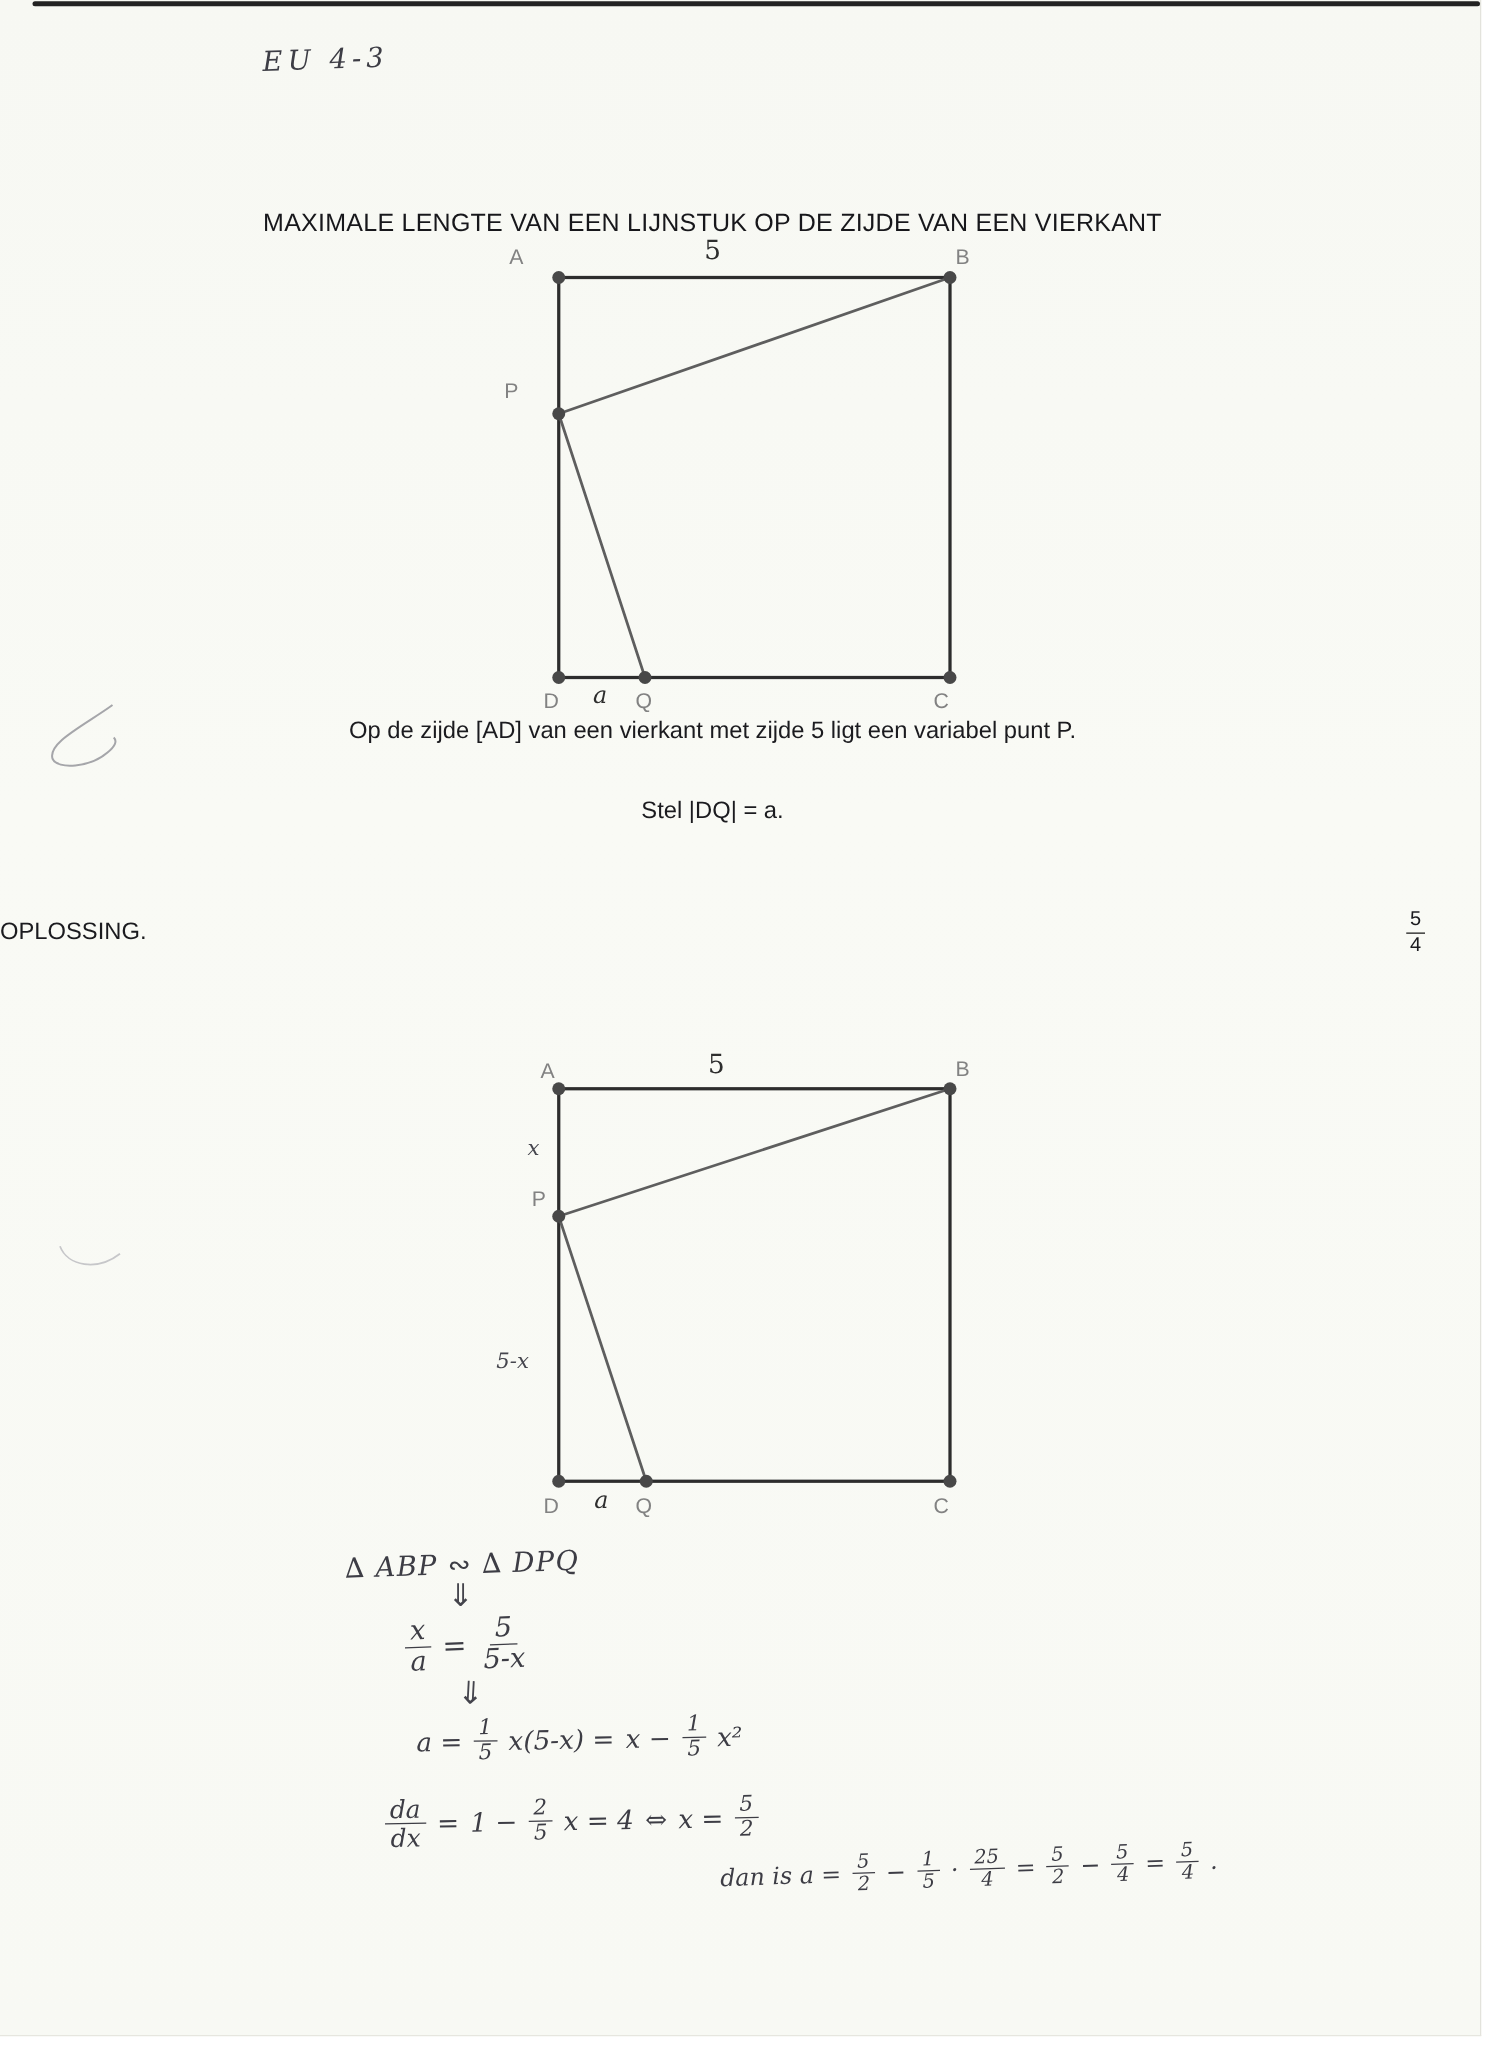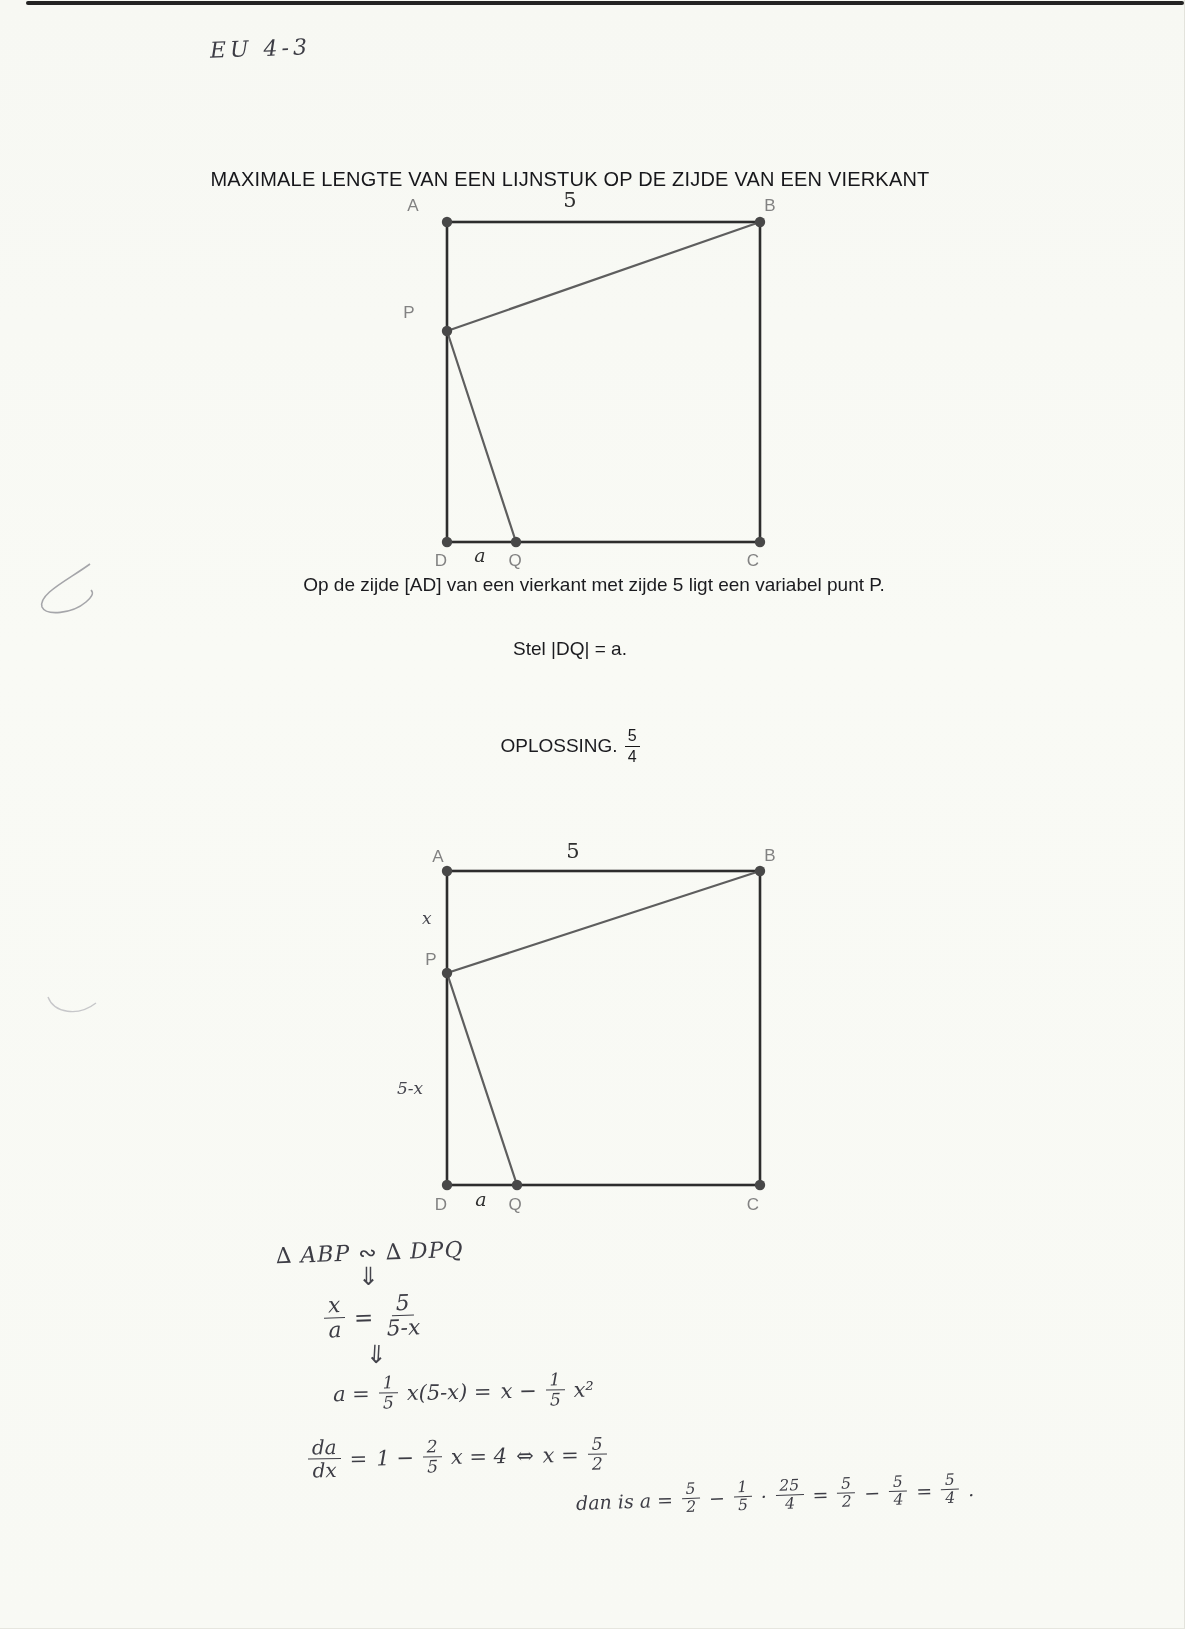--- a/index.html
+++ b/index.html
@@ -10,24 +10,24 @@
          border-right:1px solid #e3e3dc;border-bottom:1px solid #e6e6df;}
   .scan-edge-top{position:absolute;left:26px;top:1px;width:1158px;height:4px;background:#232323;border-radius:2px;}
 
   .note{position:absolute;left:210px;top:36px;font-family:"DejaVu Sans",sans-serif;font-style:italic;
         font-size:22px;letter-spacing:4px;color:#33333b;transform:rotate(-2deg);}
 
   .title{position:absolute;left:0;top:128px;width:1140px;text-align:center;
          font-size:20px;font-weight:normal;letter-spacing:0.2px;color:#17171b;margin-top:40px;}
 
   .bodyline{position:absolute;left:0;width:1140px;text-align:center;font-size:19px;color:#1b1b1f;}
-  .l1{top:574px;padding-left:24px;} .l2{top:606px;} .l3{top:638px;} .question{top:681px;}
+  .l1{top:574px;} .l2{top:606px;} .l3{top:638px;} .question{top:681px;}
 
   .solution{position:absolute;left:0;top:716px;width:1140px;height:60px;
-            display:flex;align-items:center;justify-content:center;gap:7px;font-size:19px;}
+            display:flex;align-items:center;justify-content:space-between;gap:7px;font-size:19px;}
   .pfrac{display:inline-flex;flex-direction:column;align-items:center;font-size:16px;line-height:1.25;}
   .pfrac .n{border-bottom:1.4px solid #161616;padding:0 3px;}
   .pfrac .d{padding:0 3px;}
 
   svg.diagram{position:absolute;overflow:visible;}
   .sq{fill:none;stroke:#2d2d2d;stroke-width:2.6;}
   .seg{stroke:#5e5e5e;stroke-width:2.2;stroke-linecap:round;}
   .dot{fill:#484848;}
   .lbl{fill:#828282;font-family:"Liberation Sans",sans-serif;font-size:17px;text-anchor:middle;}
   .num5{fill:#2e2e2e;font-family:"DejaVu Serif",serif;font-size:21px;text-anchor:middle;}

